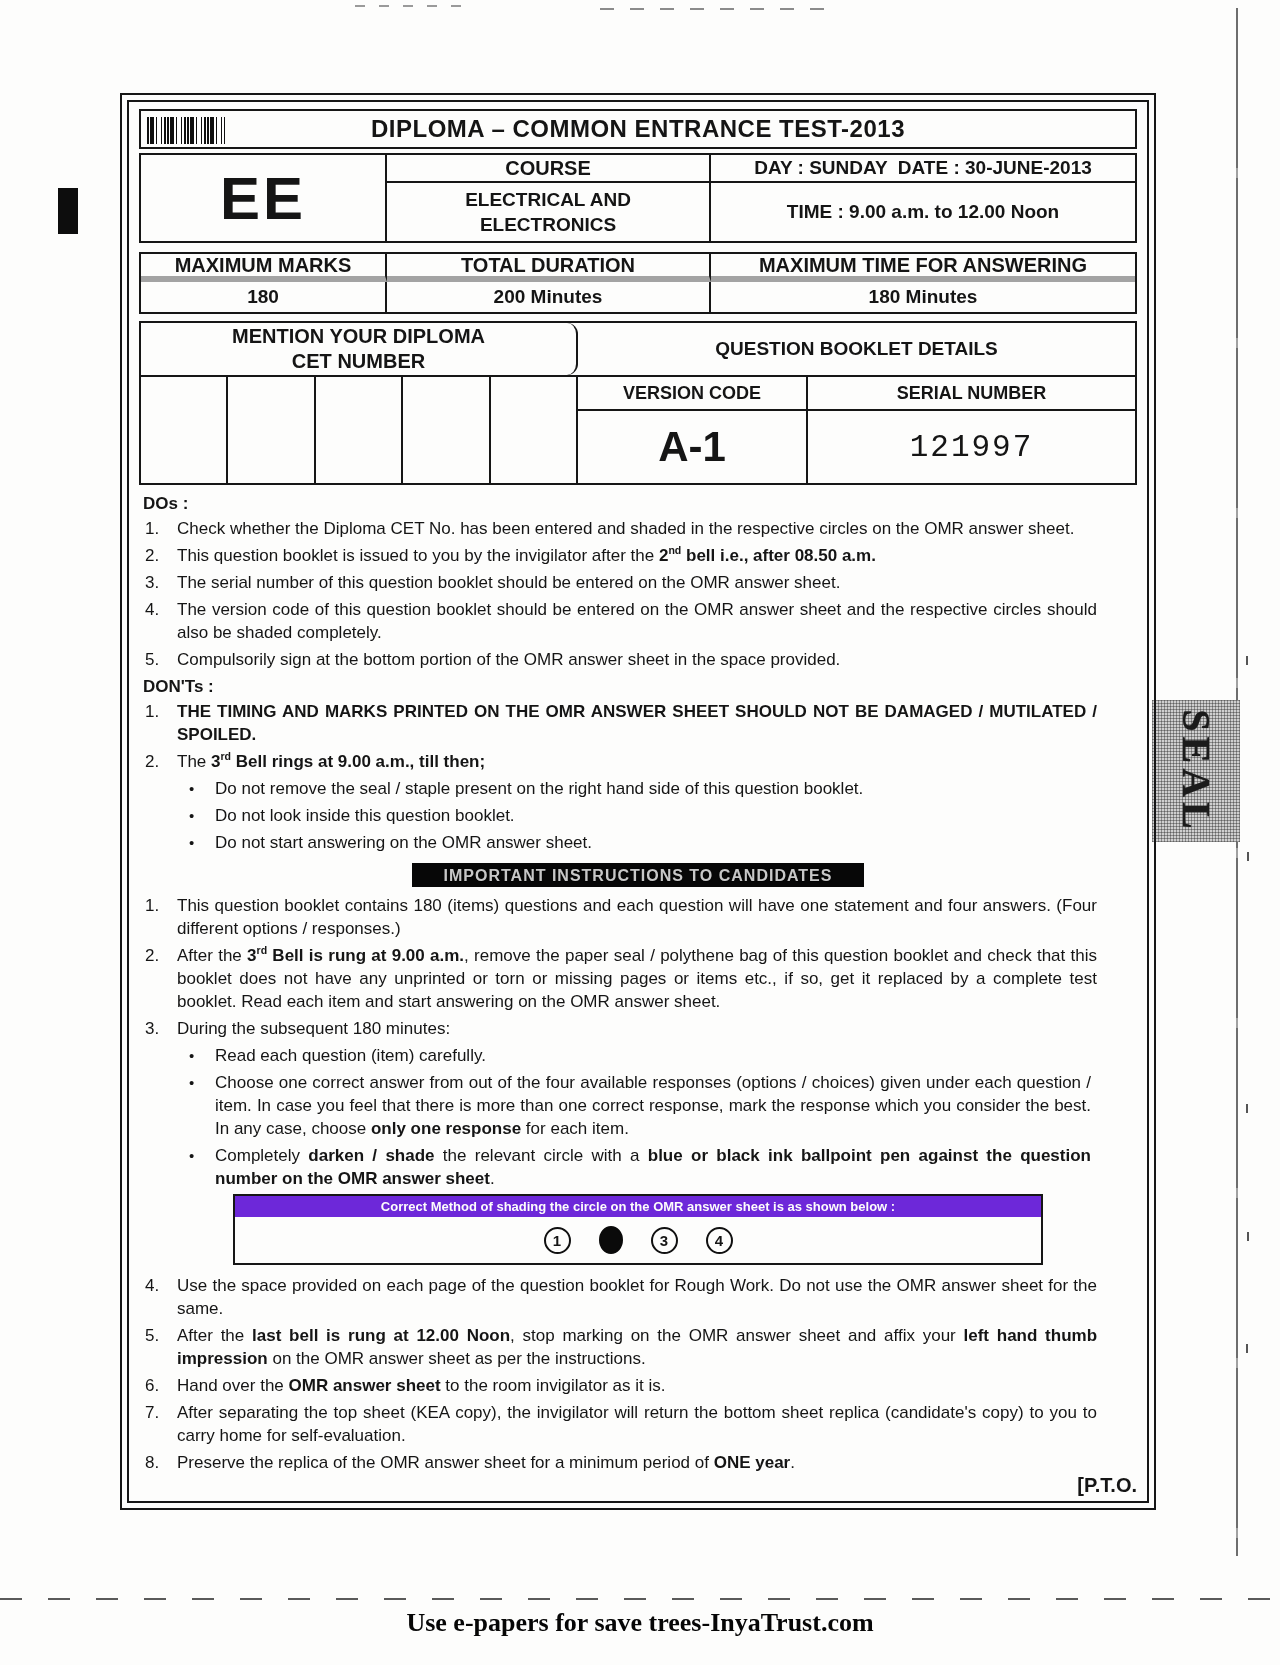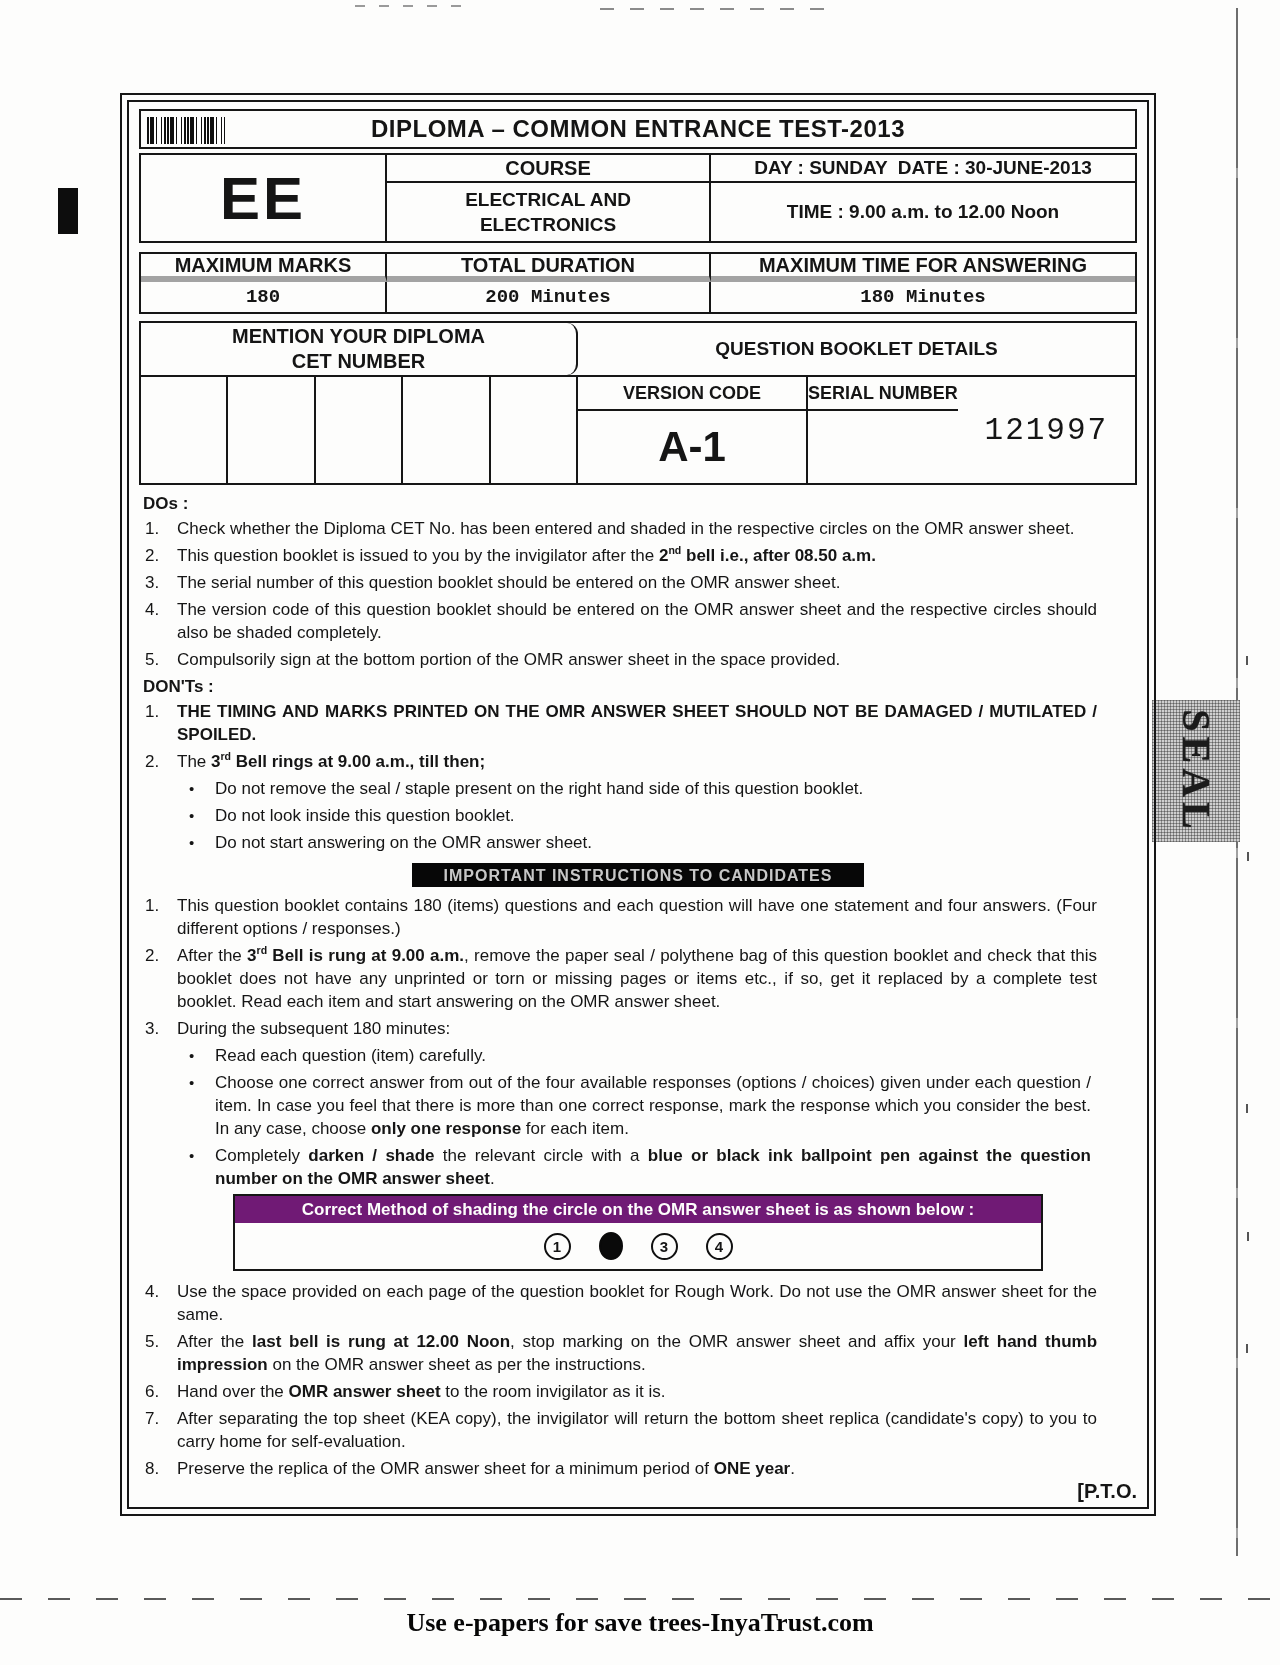--- a/index.html
+++ b/index.html
@@ -51,33 +51,33 @@
   .cell-code { grid-row:1 / 3; border-right:2px solid #161616; font-weight:700; font-size:60px; letter-spacing:3px; }
   .cell-course-h { border-right:2px solid #161616; border-bottom:2px solid #161616; font-weight:700; font-size:20px; }
   .cell-day { border-bottom:2px solid #161616; font-weight:700; font-size:19px; white-space:pre; }
   .cell-course-n { border-right:2px solid #161616; flex-direction:column; font-weight:700; font-size:19px; line-height:25px; }
   .cell-time { font-weight:700; font-size:19px; }
 
   .marks-tbl { margin-top:9px; display:grid; grid-template-columns:246px 324px 1fr; grid-template-rows:28px 30px; }
   .marks-tbl > div { display:flex; align-items:center; justify-content:center; font-weight:700; }
   .m-h { font-size:20px; border-bottom:6px solid #a3a3a3; }
   .m-h.brd, .m-v.brd { border-right:2px solid #161616; }
-  .m-v { font-size:19px;font-family:Liberation Mono, monospace; }
+  .m-v { font-size:19px; }
 
   .booklet-tbl { margin-top:7px; }
   .bk-row1 { display:flex; height:54px; border-bottom:2px solid #161616; }
   .bk-cet-h { width:437px; border-right:2px solid #161616; display:flex; flex-direction:column;
     align-items:center; justify-content:center; font-weight:700; font-size:20px; line-height:25px;border-radius:11px; }
   .bk-det-h { flex:1; display:flex; align-items:center; justify-content:center; font-weight:700; font-size:19px; }
   .bk-row2 { display:flex; height:106px; }
   .cet-grid { width:437px; border-right:2px solid #161616; display:flex; }
   .cet-cell { flex:1; border-right:2px solid #161616; }
   .cet-cell:last-child { border-right:none; }
   .ver-col { width:230px; border-right:2px solid #161616; display:flex; flex-direction:column; }
-  .ser-col { flex:1; display:flex; flex-direction:row; }
+  .ser-col { flex:1; display:flex; flex-direction:column; }
   .vs-h { height:34px; border-bottom:2px solid #161616; display:flex; align-items:center; justify-content:center;
     font-weight:700; font-size:18px; }
   .ver-val { flex:1; display:flex; align-items:center; justify-content:center; font-weight:700; font-size:42px; }
   .ser-val { flex:1; display:flex; align-items:center; justify-content:center;
     font-family:"Liberation Mono", monospace; font-size:31px; letter-spacing:2px; }
 
   
   .body-text { margin-top:7px; font-size:17px; line-height:23px; }
   .sec-h { font-weight:700; padding-left:4px; margin-bottom:2px; }
   .li { display:flex; padding-left:6px; padding-right:40px; margin-bottom:4px; }
@@ -85,22 +85,22 @@
   .li .txt { flex:1; text-align:justify; }
   .li.bullet { margin-left:44px; padding-right:46px; }
   .li.bullet .num { flex:0 0 26px; font-size:15px; }
 
   .banner { width:452px; margin:9px auto 7px auto; background:#070707; height:24px;
     display:flex; align-items:center; justify-content:center; }
   .banner span { color:rgba(255,255,255,.78); font-weight:700; font-size:16px; letter-spacing:1px;
     text-shadow:0 0 2px rgba(0,0,0,.95), 0 1px 0 rgba(0,0,0,.8); white-space:nowrap; }
 
   .shade-box { width:810px; margin:4px auto 9px auto; border:2px solid #161616; }
-  .shade-box-h { background:#701a75; color:#fdfdfc; font-weight:700; font-size:17px;
-    height:27px; display:flex; align-items:center; justify-content:center; }
+  .shade-box-h { background:#6d28d9; color:#fdfdfc; font-weight:700; font-size:13px;
+    height:21px; display:flex; align-items:center; justify-content:center; }
   .shade-box-b { height:46px; display:flex; align-items:center; justify-content:center; gap:28px; }
   .opt-circle { width:27px; height:27px; border:2.5px solid #101010; border-radius:50%;
     display:flex; align-items:center; justify-content:center; font-weight:700; font-size:15px; }
   .opt-circle.filled { width:24px; height:28px; background:#0a0a0a; border-color:#0a0a0a; }
 
   .pto { text-align:right; font-weight:700; font-size:20px; margin-top:-4px; padding-right:0; }
 
   
   .footer-line { position:absolute; left:0; top:1598px; width:1280px; height:2px;
     background:repeating-linear-gradient(90deg,#5a5a5a 0 22px,transparent 22px 48px); }

